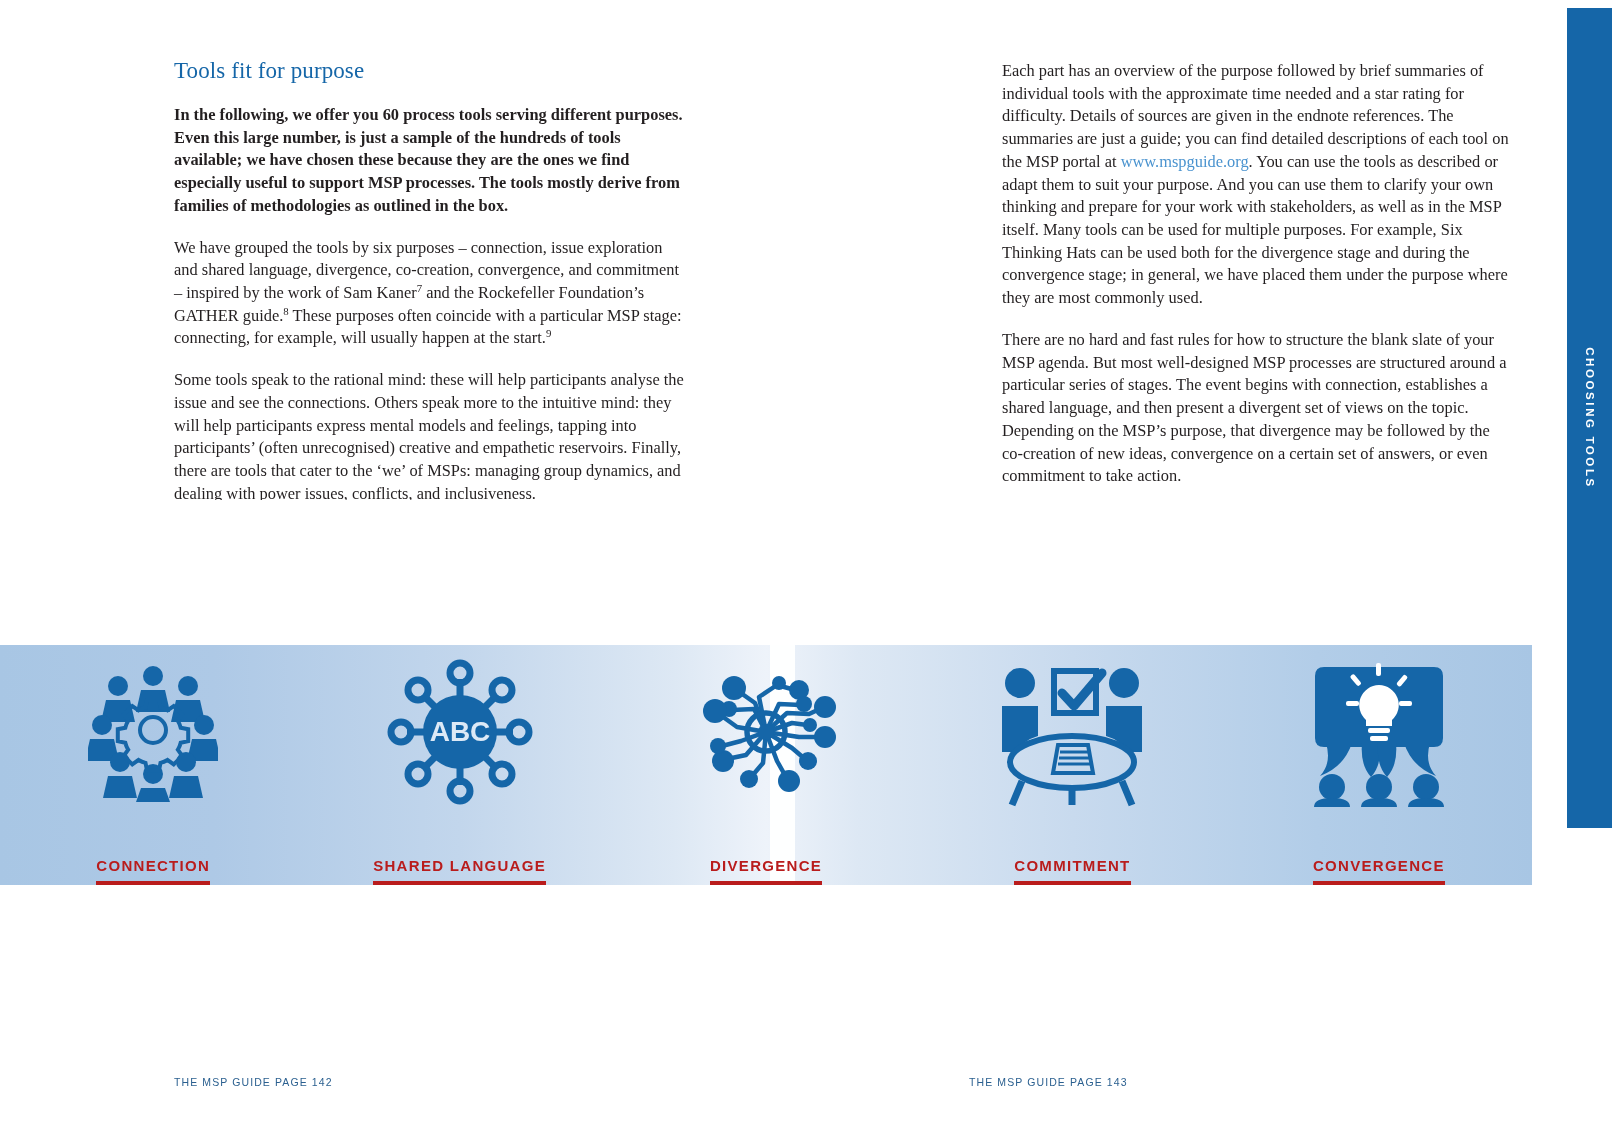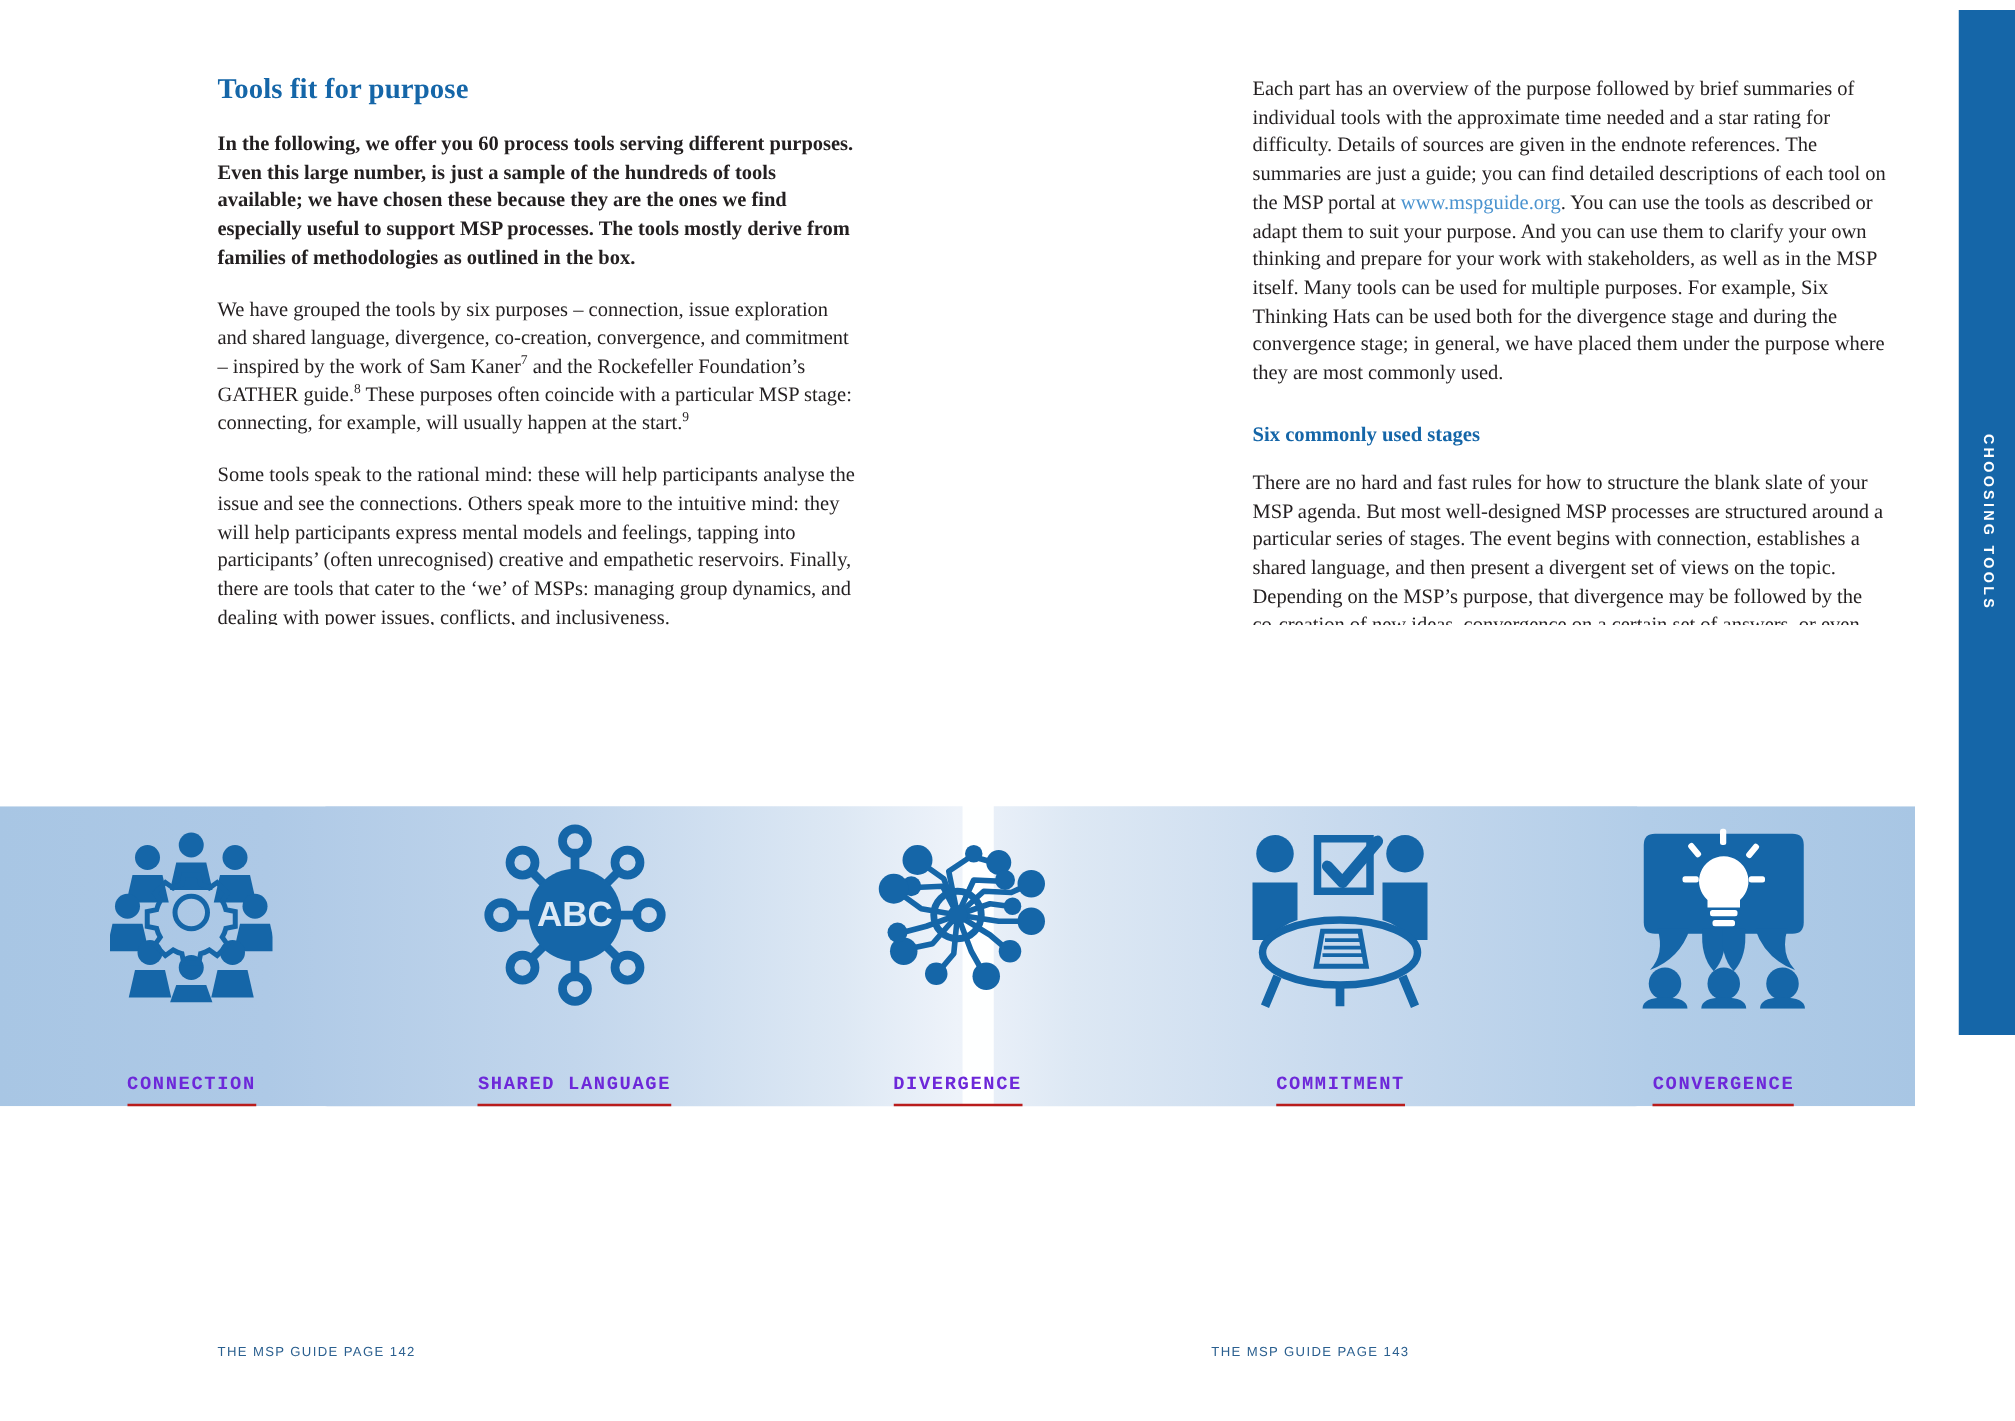--- a/index.html
+++ b/index.html
@@ -16,21 +16,21 @@
   }
 
   
   .col { position: absolute; width: 512px; }
   .col-left  { left: 174px; top: 58px; }
   .col-right { left: 1002px; top: 60px; }
 
   h1.section-title {
     font-family: "Liberation Serif", serif;
     font-size: 23px;
-    font-weight: bold;
+    font-weight: normal;
     color: #1566a8;
     letter-spacing: .1px;
     margin-bottom: 20px;
   }
   h2.sub-title {
     font-family: "Liberation Serif", serif;
     font-size: 16.5px;
     font-weight: bold;
     color: #1566a8;
     margin-top: 28px;
@@ -66,29 +66,29 @@
     display: flex;
   }
   .cell {
     flex: 1 1 0;
     display: flex; flex-direction: column;
     align-items: center; justify-content: space-between;
     padding-top: 12px;
   }
   .cell .glyph { height: 150px; display: flex; align-items: center; justify-content: center; }
   .cell .label {
-    font-family: Liberation Mono, monospace;
+    font-family: Liberation Sans, sans-serif;
     font-size: 15px;
     font-weight: bold;
     letter-spacing: 1.3px;
-    color: #6d28d9;
+    color: #b91c1c;
     text-transform: uppercase;
     margin-top: 6px;
     padding-bottom: 7px;
-    border-bottom: 2px solid #b91c1c;
+    border-bottom: 4px solid #b91c1c;
     white-space: nowrap;
   }
 
   
   .side-tab {
     position: absolute;
     right: 0; top: 8px;
     width: 45px; height: 820px;
     background: #1566a8;
     display: flex; align-items: center; justify-content: center;
@@ -132,21 +132,20 @@
     </p>
 
     <p class="body">Some tools speak to the rational mind: these will help participants analyse the issue and see the connections. Others speak more to the intuitive mind: they will help participants express mental models and feelings, tapping into participants’ (often unrecognised) creative and empathetic reservoirs. Finally, there are tools that cater to the ‘we’ of MSPs: managing group dynamics, and dealing with power issues, conflicts, and inclusiveness.</p>
   </div>
 
   <div class="col col-right">
     <p class="body">
       <span>Each part has an overview of the purpose followed by brief summaries of individual tools with the approximate time needed and a star rating for difficulty. Details of sources are given in the endnote references. The summaries are just a guide; you can find detailed descriptions of each tool on the MSP portal at </span><a class="weblink" href="#">www.mspguide.org</a><span>. You can use the tools as described or adapt them to suit your purpose. And you can use them to clarify your own thinking and prepare for your work with stakeholders, as well as in the MSP itself. Many tools can be used for multiple purposes. For example, Six Thinking Hats can be used both for the divergence stage and during the convergence stage; in general, we have placed them under the purpose where they are most commonly used.</span>
     </p>
 
-    <h2 class="sub-title">Six commonly used stages</h2>
 
     <p class="body">There are no hard and fast rules for how to structure the blank slate of your MSP agenda. But most well-designed MSP processes are structured around a particular series of stages. The event begins with connection, establishes a shared language, and then present a divergent set of views on the topic. Depending on the MSP’s purpose, that divergence may be followed by the co-creation of new ideas, convergence on a certain set of answers, or even commitment to take action.</p>
   </div>
 
   <div class="band"></div>
 
   <svg class="shape-layer" viewBox="0 0 1612 1137" preserveAspectRatio="none">
 
     <polygon points="0,645 0,500 780,500 260,645" fill="#ffffff"></polygon>
 

